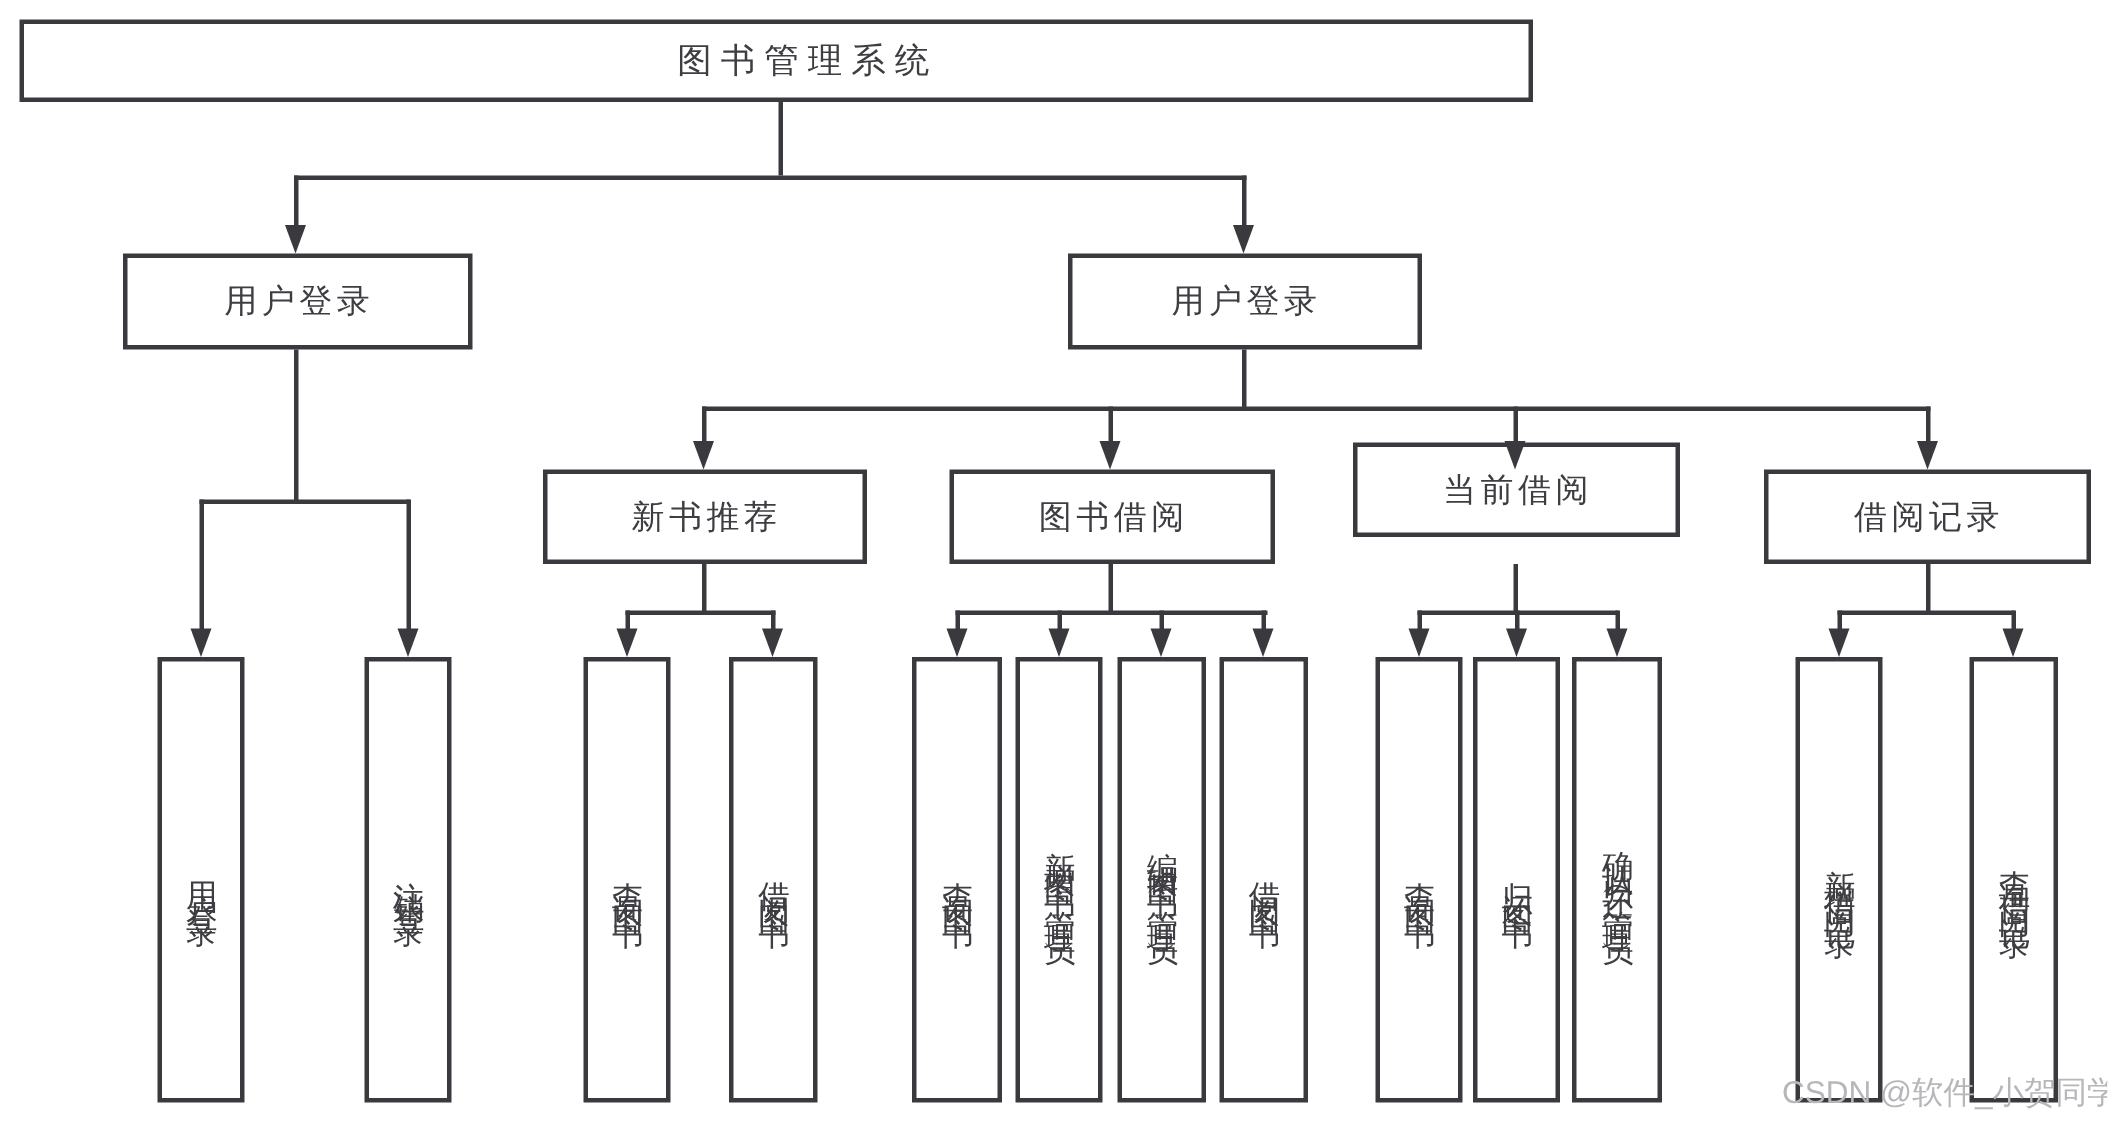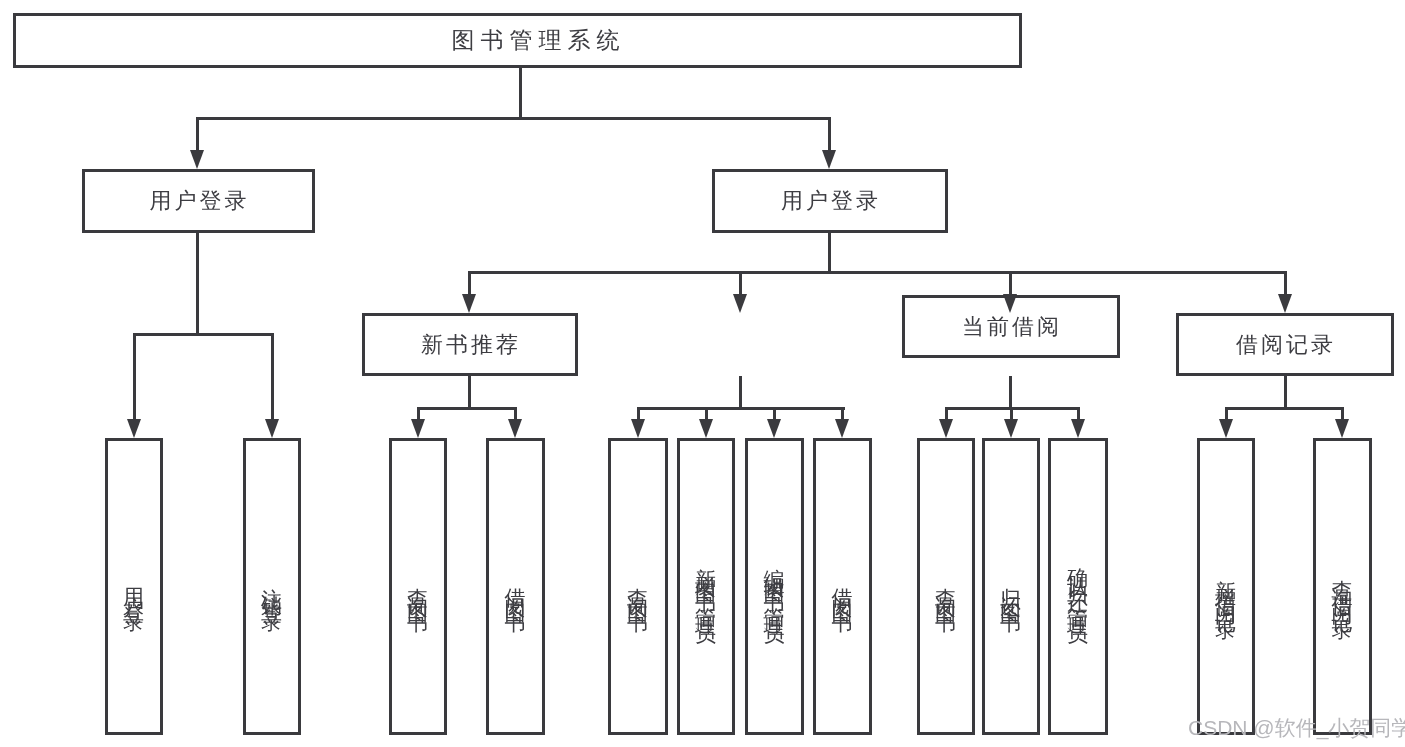--- a/index.html
+++ b/index.html
@@ -56,20 +56,23 @@
   </div>
 
   <div class="hbox" style="left:712px;top:169px;width:236px;height:64px;">
     <span>用户登录</span>
   </div>
 
   <div class="hbox" style="left:362px;top:313px;width:216px;height:63px;">
     <span>新书推荐</span>
   </div>
 
+  <div class="hbox" style="left:633px;top:313px;width:217px;height:63px;">
+    <span>图书借阅</span>
+  </div>
 
   <div class="hbox" style="left:902px;top:295px;width:218px;height:63px;">
     <span>当前借阅</span>
   </div>
 
   <div class="hbox" style="left:1176px;top:313px;width:218px;height:63px;">
     <span>借阅记录</span>
   </div>
 
   <div class="leaf" style="left:105px;width:58px;">

